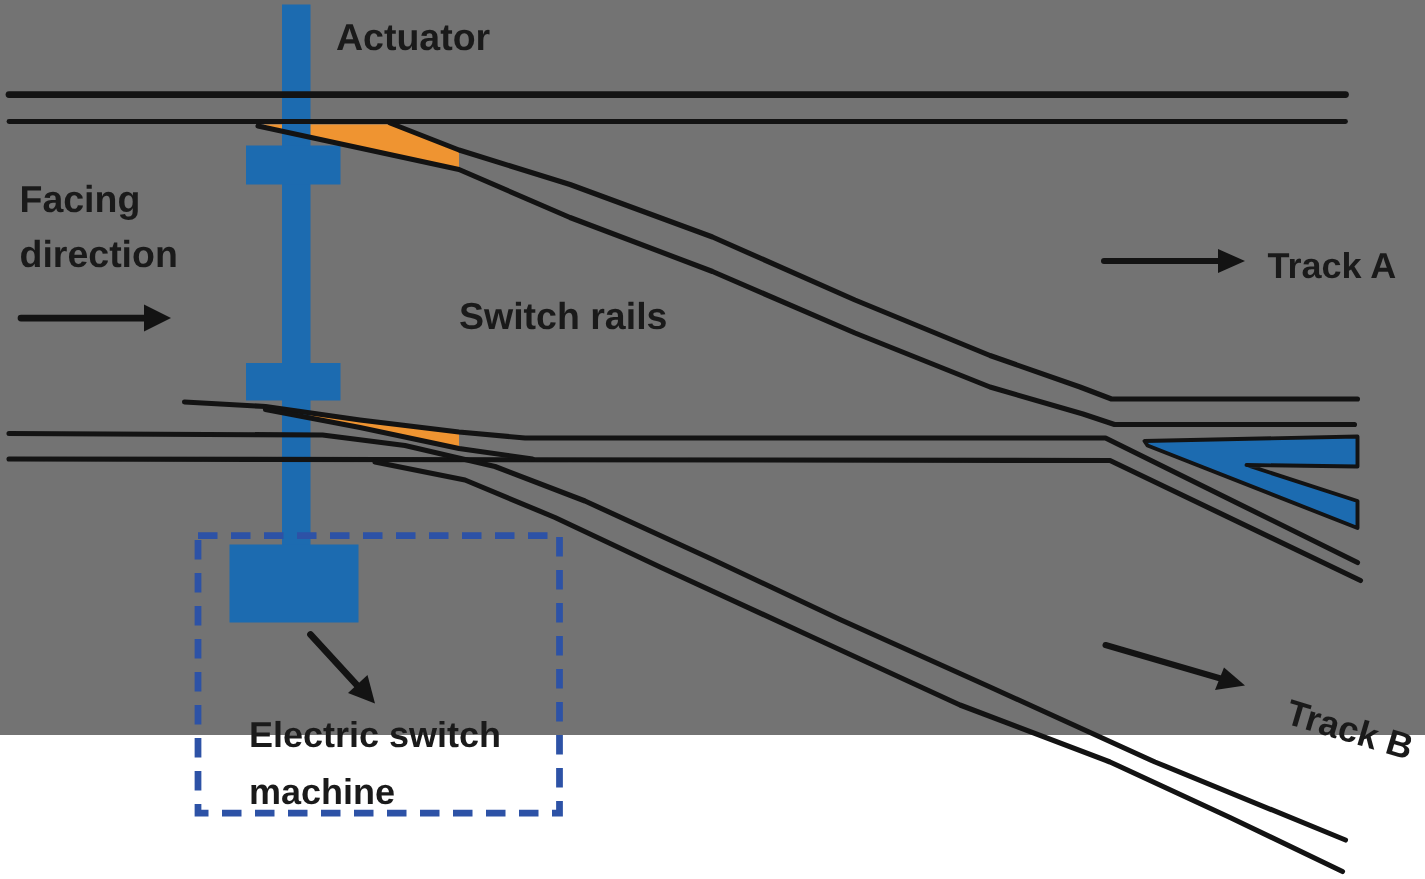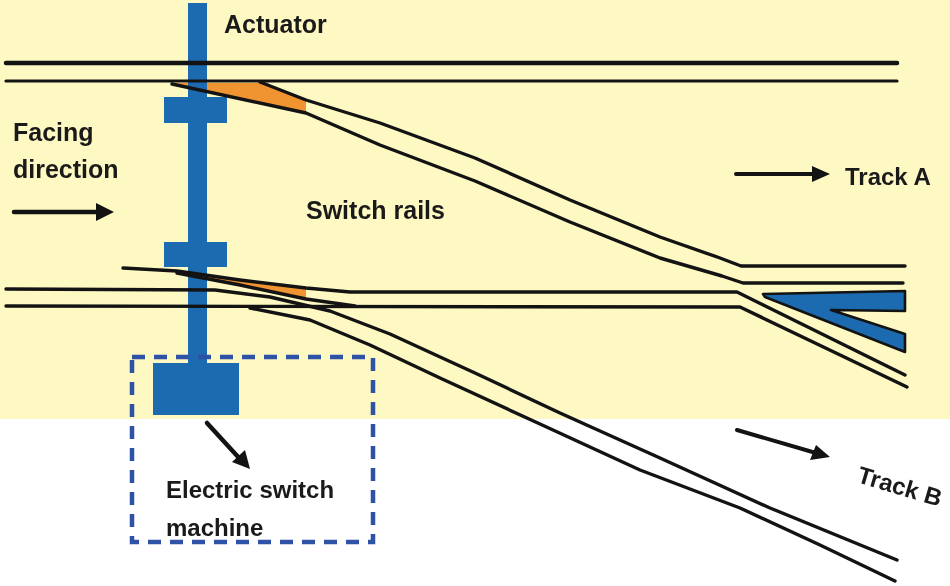--- a/index.html
+++ b/index.html
@@ -6,22 +6,22 @@
     margin: 0;
     padding: 0;
     width: 950px;
     height: 586px;
     background: #ffffff;
     overflow: hidden;
   }
   .stage {
     position: relative;
     width: 950px;
-    height: 419px;
-    background: #fef9c3;
+    height: 490px;
+    background: #737373;
   }
   svg {
     display: block;
   }
   svg text {
     font-family: "Liberation Sans", "DejaVu Sans", sans-serif;
     font-weight: bold;
   }
   .lbl-25 { font-size: 25px; }
   .lbl-24 { font-size: 24px; }

